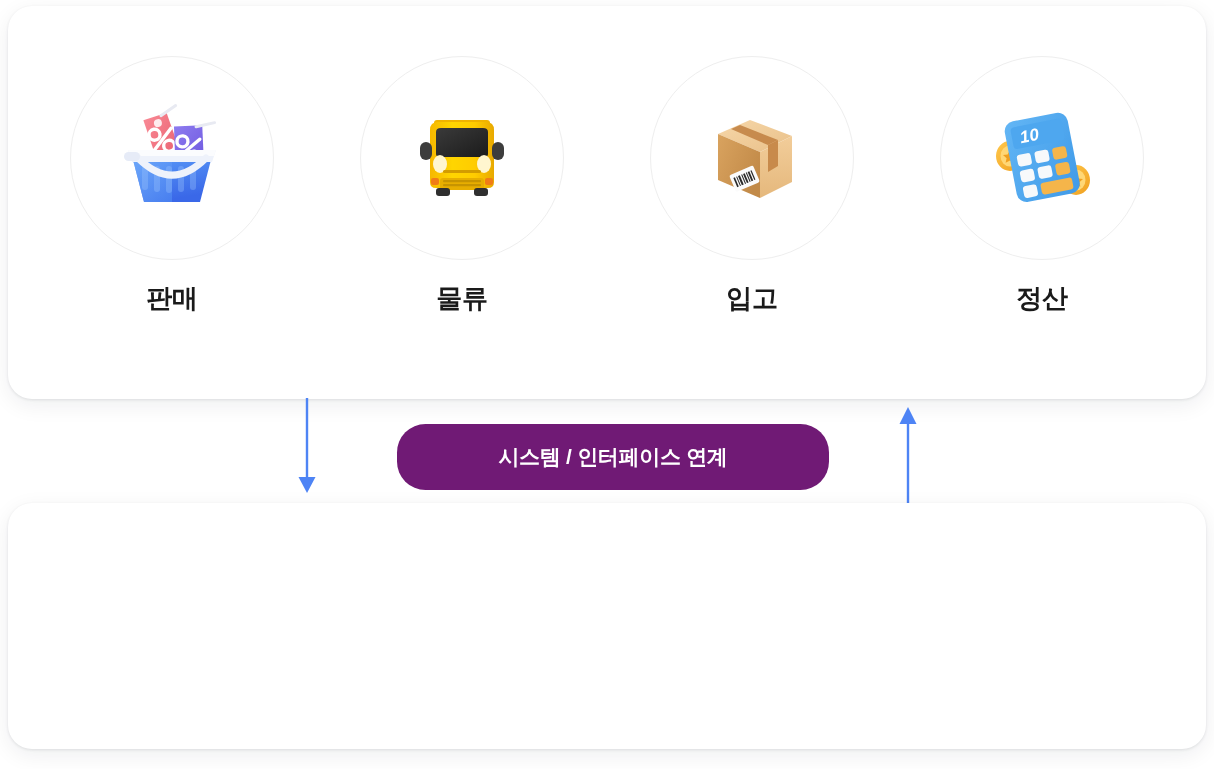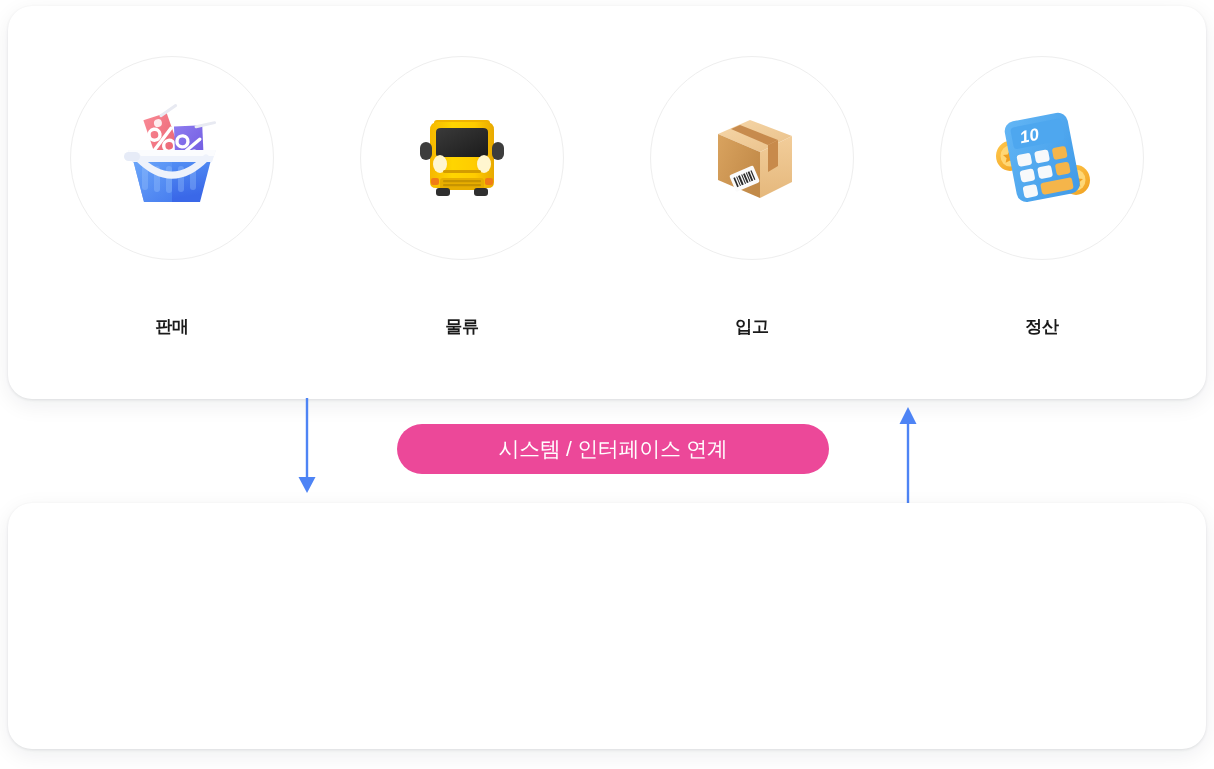--- a/index.html
+++ b/index.html
@@ -31,35 +31,35 @@
     display: flex; flex-direction: column; align-items: center;
   }
   .circle {
     width: 204px; height: 204px; border-radius: 50%;
     border: 1px solid #eeeeee;
     background: #ffffff;
     display: flex; align-items: center; justify-content: center;
   }
   .circle svg { display: block; }
   .stage-label {
-    margin-top: 55px;
-    font-size: 17px; font-weight: 700; color: #1a1a1a;
+    margin-top: 21px;
+    font-size: 26px; font-weight: 700; color: #1a1a1a;
     letter-spacing: -0.3px;
   }
 
   
   .pill {
     position: absolute;
     left: 397px; top: 424px;
-    width: 432px; height: 50px;
+    width: 432px; height: 66px;
     border-radius: 28.5px;
-    background: #ec4899;
+    background: #701a75;
     display: flex; align-items: center; justify-content: center;
     color: #ffffff;
-    font-size: 21px; font-weight: 400; letter-spacing: -0.3px;
+    font-size: 21px; font-weight: 700; letter-spacing: -0.3px;
   }
   .arrow { position: absolute; }
   #arrow-down { left: 291px; top: 398px; }
   #arrow-up   { left: 892px; top: 404px; }
 </style>
 </head>
 <body>
 
 <div class="stage">
 

